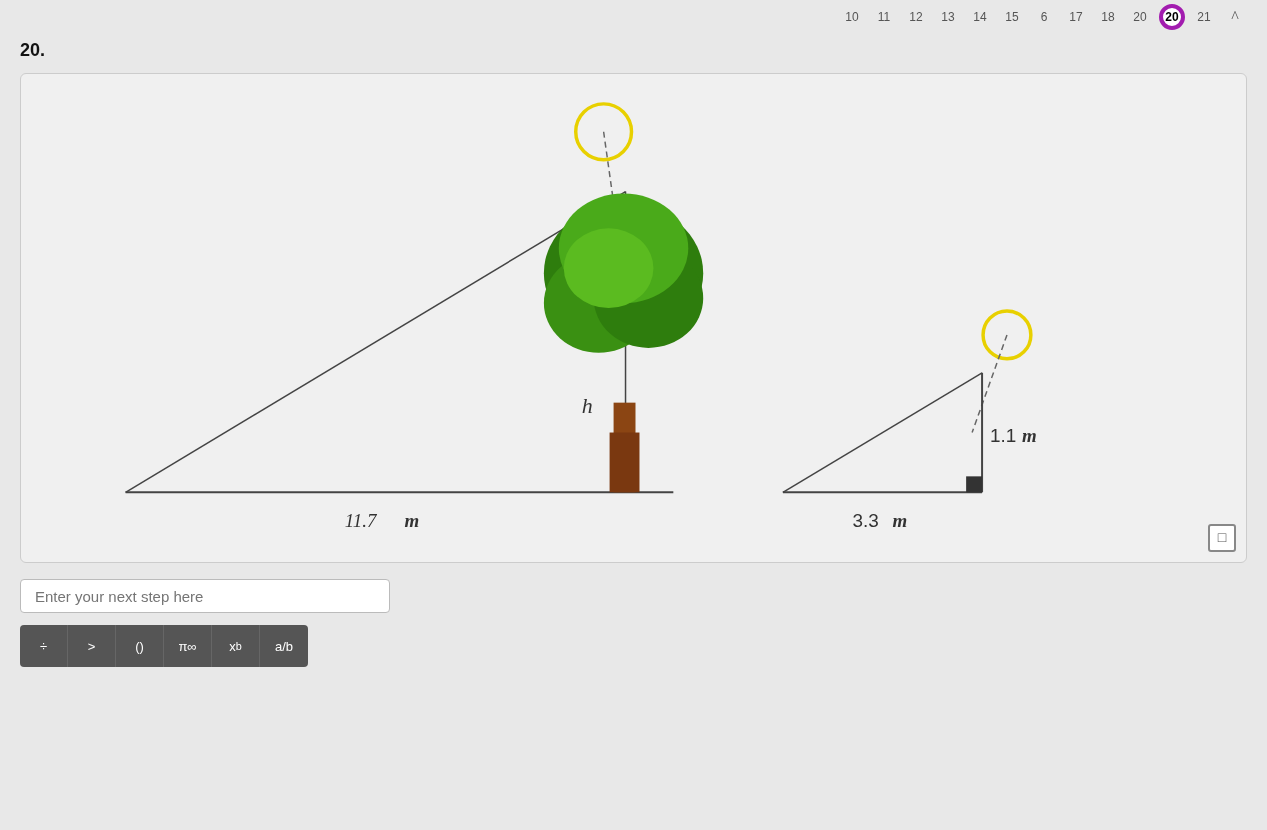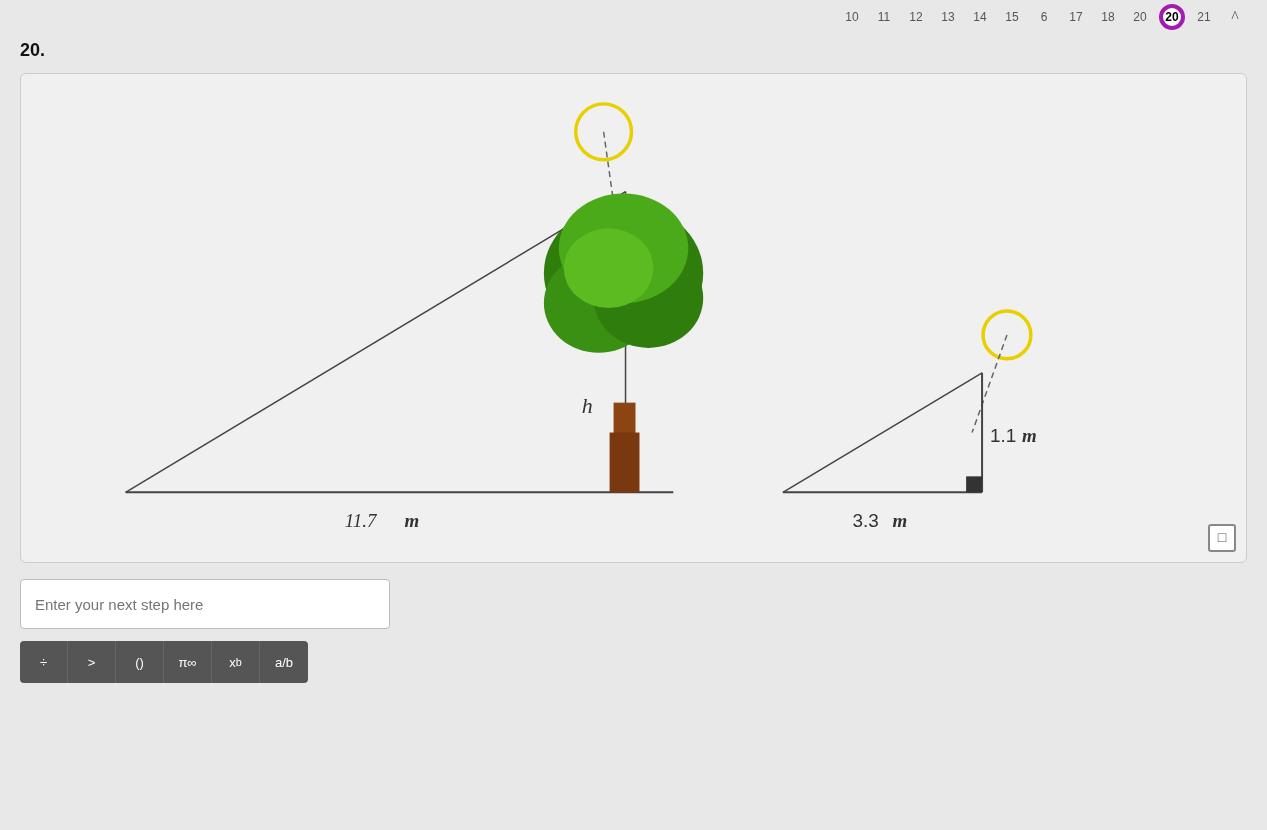--- a/index.html
+++ b/index.html
@@ -134,21 +134,21 @@
       color: #111;
       margin-bottom: 12px;
     }
 
     
     .input-container {
       margin-bottom: 12px;
     }
     .step-input {
       width: 370px;
-      height: 50px;
+      height: 34px;
       border: 1.5px solid #bbb;
       border-radius: 4px;
       padding: 0 14px;
       font-size: 15px;
       font-family: Arial, sans-serif;
       color: #888;
       background: white;
       outline: none;
     }
 

